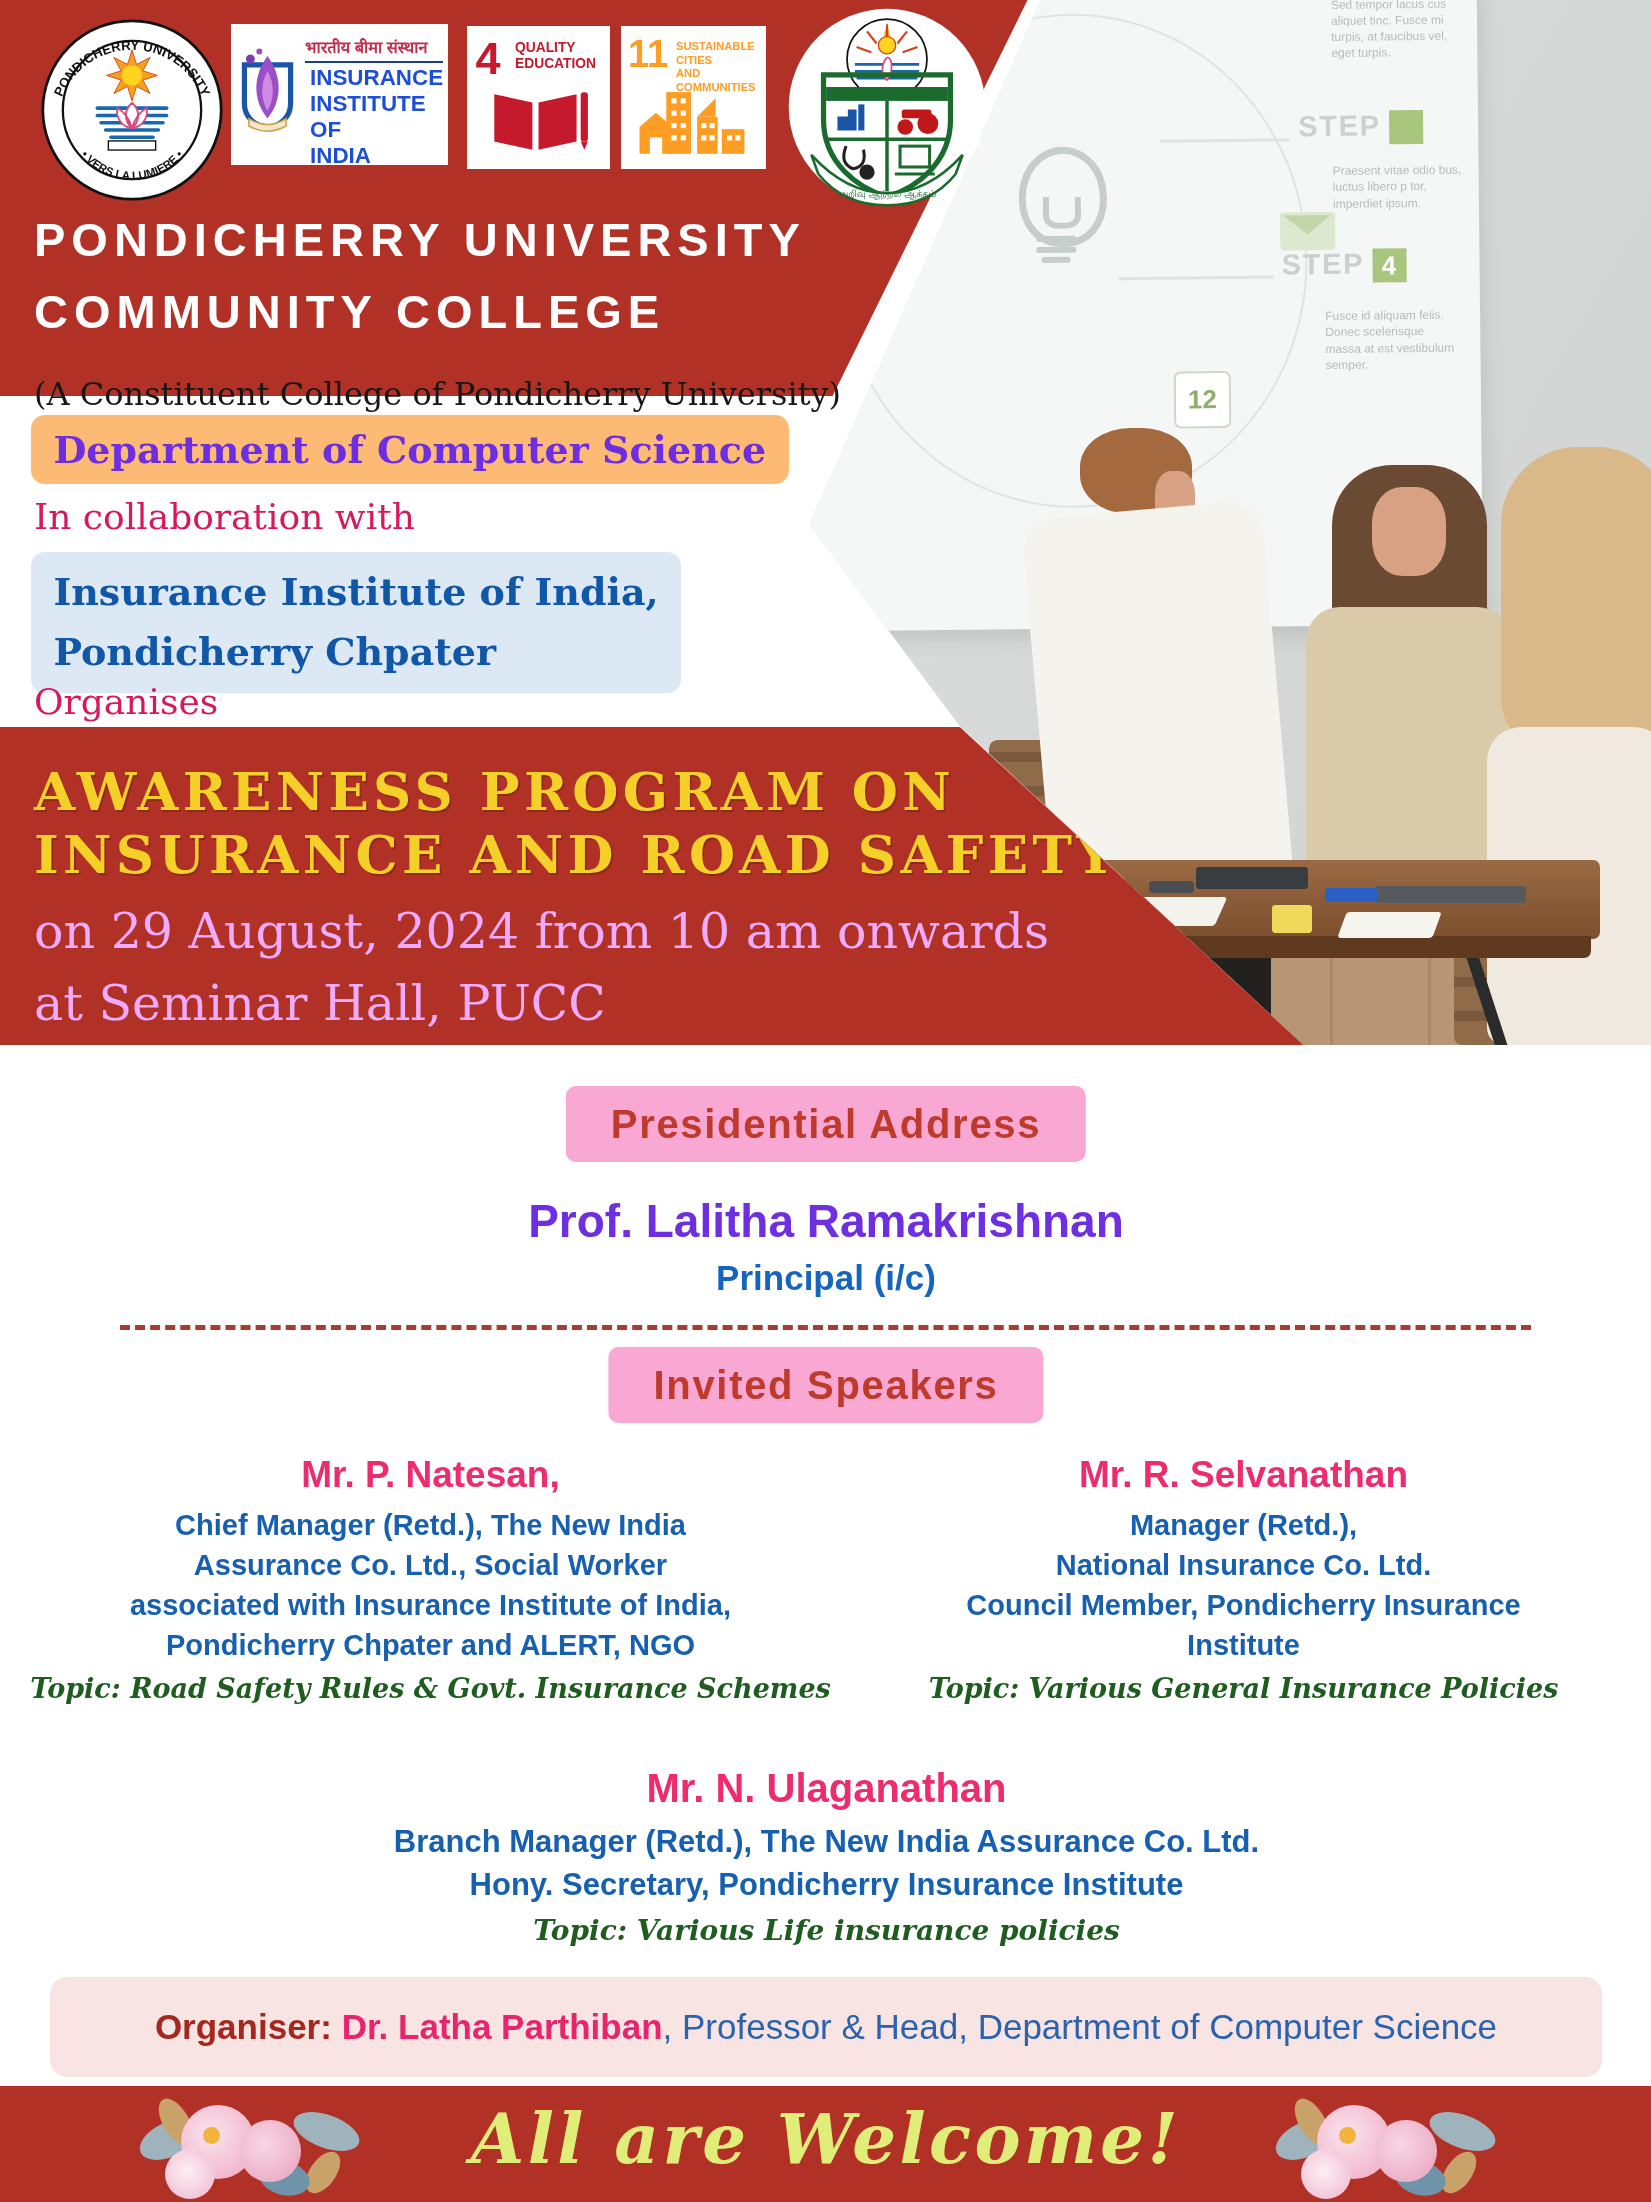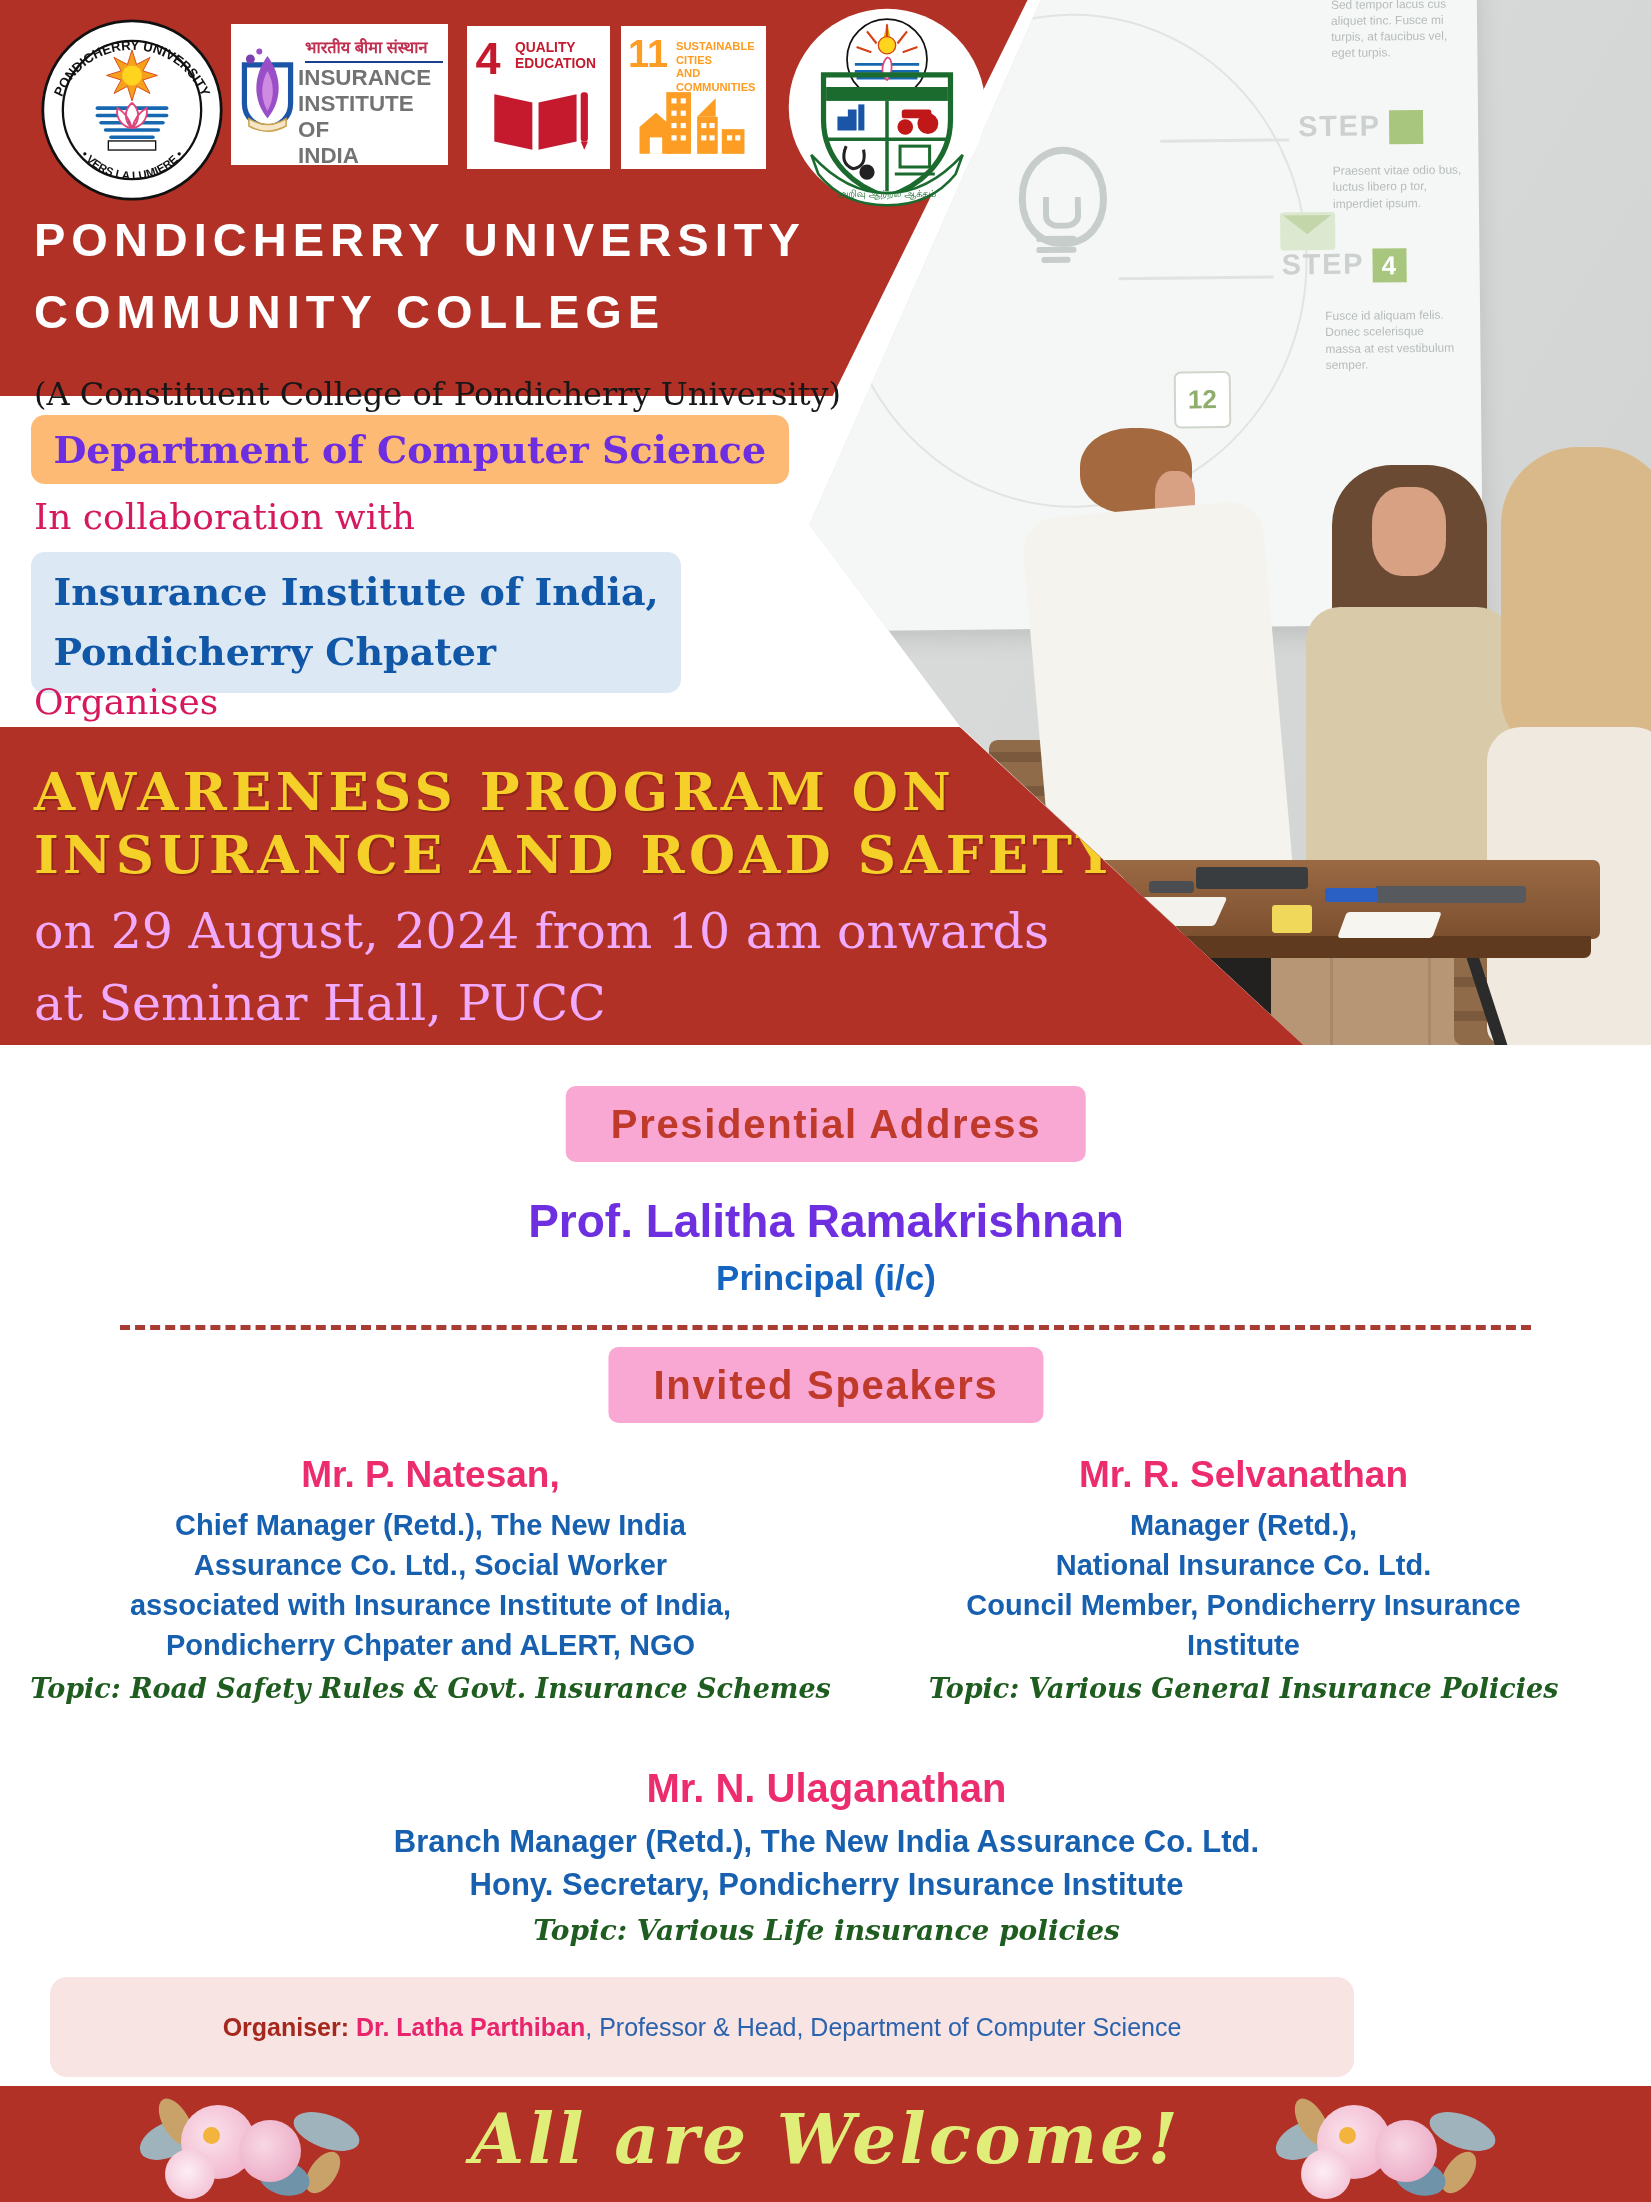--- a/index.html
+++ b/index.html
@@ -68,22 +68,22 @@
   .pill{position:absolute;left:50%;transform:translateX(-50%);background:#f9a8d4;border-radius:10px;
         padding:15.5px 45px;color:#bf3a2b;font-weight:bold;font-size:40px;letter-spacing:1.7px;white-space:nowrap;}
   .pres-name{position:absolute;width:100%;text-align:center;color:#6e2fe0;font-weight:bold;font-size:46px;}
   .pres-role{position:absolute;width:100%;text-align:center;color:#1565c0;font-weight:bold;font-size:35px;}
   .divider{position:absolute;left:120px;top:1325px;width:1411px;border-top:5.2px dashed #a83b32;}
   .spk{position:absolute;text-align:center;}
   .spk .nm{color:#ec2c6e;font-weight:bold;font-size:37px;margin-bottom:8.6px;}
   .spk .dt{color:#1760b0;font-weight:bold;font-size:29px;line-height:40px;}
   .spk .tp{color:#1e5c1f;font-weight:bold;font-size:27px;font-family:"DejaVu Serif",serif;font-style:italic;margin-top:8.6px;}
   .spk-c .dt{font-size:31px;line-height:43px;}
-  .org-bar{position:absolute;left:50px;top:1977px;width:1304px;height:100px;background:#f8e4e2;border-radius:17px;
-           text-align:center;line-height:100px;white-space:nowrap;font-size:25px;}
+  .org-bar{position:absolute;left:50px;top:1977px;width:1552px;height:100px;background:#f8e4e2;border-radius:17px;
+           text-align:center;line-height:100px;white-space:nowrap;font-size:35px;}
   .org-bar .lab{color:#a5281e;font-weight:bold;}
   .org-bar .who{color:#e8246d;font-weight:bold;}
   .org-bar .rest{color:#2a62ae;}
 
   
   .footer{position:absolute;left:0;top:2086px;width:1652px;height:117px;background:#b23126;}
   .welcome{position:absolute;width:100%;text-align:center;top:12px;color:#e0ee79;
            font-family:"DejaVu Serif",serif;font-style:italic;font-weight:bold;font-size:69px;letter-spacing:3.4px;}
   .bouquet{position:absolute;width:241px;height:114px;}
   .petal{position:absolute;border-radius:50%;}
@@ -187,21 +187,21 @@
   <div class="logo-box" style="left:231px;top:24px;width:217px;height:141px;z-index:5;">
     <svg viewBox="0 0 90 130" width="67" height="112" style="position:absolute;left:3.4px;top:13.8px;">
       <path d="M14,26 h62 v52 a31,31 0 0 1 -62,0 Z" fill="none" stroke="#1a55a8" stroke-width="7"></path>
       <path d="M45,14 C26,40 24,72 45,98 C66,72 64,40 45,14" fill="#9a4fc7"></path>
       <path d="M45,34 C36,50 35,70 45,88 C55,70 54,50 45,34" fill="#cf8ae2"></path>
       <circle cx="22" cy="18" r="6" fill="#7b3fb0"></circle>
         <circle cx="34" cy="8" r="4" fill="#9a4fc7"></circle>
       <path d="M20,98 q25,16 50,0 l0,10 q-25,14 -50,0 Z" fill="#f5e6c8" stroke="#caa24e" stroke-width="2"></path>
     </svg>
     <div class="abs" style="left:74px;top:12px;width:138px;color:#c03050;font-weight:bold;font-size:16.3px;border-bottom:2.6px solid #1a3f8f;padding-bottom:2.6px;">भारतीय बीमा संस्थान</div>
-    <div class="abs" style="left:67px;top:41px;color:#737373;font-weight:bold;font-size:22.4px;line-height:26px;">
+    <div class="abs" style="left:79px;top:41px;color:#1d4ed8;font-weight:bold;font-size:22.4px;line-height:26px;">
       <div>INSURANCE</div>
         <div>INSTITUTE OF</div>
         <div>INDIA</div>
     </div>
   </div>
 
   <div class="logo-box" style="left:467px;top:26px;width:143px;height:143px;z-index:5;">
     <div class="abs" style="left:8.6px;top:6.9px;color:#c5192d;font-weight:bold;font-size:45px;">4</div>
     <div class="abs" style="left:48px;top:13.8px;color:#c5192d;font-weight:bold;font-size:13.8px;line-height:16.3px;">
       <div>QUALITY</div>

